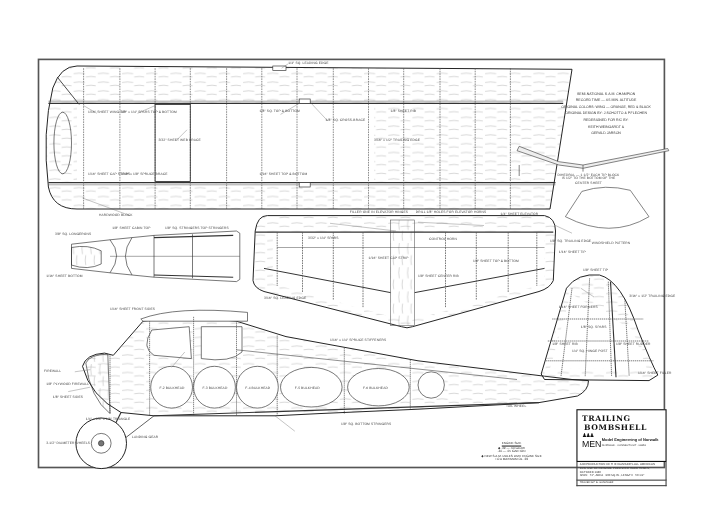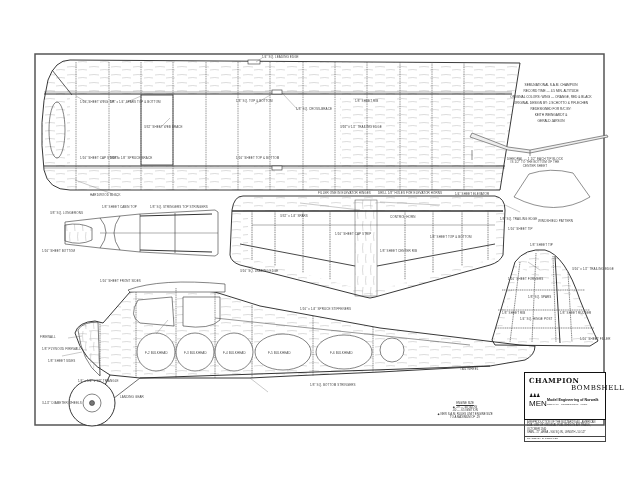--- a/index.html
+++ b/index.html
@@ -3,21 +3,21 @@
 <meta charset="utf-8">
 <style>
   html,body{margin:0;padding:0;background:#ffffff;}
   body{width:640px;height:480px;position:relative;overflow:hidden;font-family:"Liberation Sans",sans-serif;}
   #sheet{position:absolute;left:0;top:0;width:640px;height:480px;}
   .lbl{position:absolute;font-size:3px;line-height:3.4px;color:#444;white-space:pre;letter-spacing:0.1px;}
   .notes{position:absolute;left:496px;top:82px;width:110px;text-align:center;font-size:3.2px;line-height:6px;color:#333;}
   .notes div{white-space:nowrap;}
   .titleblock{position:absolute;left:524px;top:372px;width:82px;height:48px;border:1.5px solid #111;box-sizing:border-box;background:#fff;}
   .tb-title1{position:absolute;left:4px;top:3px;font-family:"DejaVu Serif",serif;font-weight:bold;font-size:7px;letter-spacing:0.5px;color:#111;}
-  .tb-title2{position:absolute;left:6px;top:11px;font-family:"DejaVu Serif",serif;font-weight:normal;font-size:7px;letter-spacing:0.5px;color:#111;margin-left:40px;}
+  .tb-title2{position:absolute;left:6px;top:11px;font-family:"DejaVu Serif",serif;font-weight:bold;font-size:7px;letter-spacing:0.5px;color:#111;}
   .tb-men{position:absolute;left:4px;top:20px;font-weight:normal;font-size:8px;color:#111;}
   .tb-men-icon{position:absolute;left:4px;top:19px;font-size:5px;color:#111;letter-spacing:-1px;}
   .tb-pub{position:absolute;left:22px;top:25px;font-weight:bold;font-size:3.6px;color:#111;white-space:nowrap;}
   .tb-pub-sub{position:absolute;left:22px;top:30px;font-size:2.4px;color:#333;white-space:nowrap;}
   .tb-desc{position:absolute;left:524px;top:420px;width:82px;font-size:2.6px;line-height:3.4px;color:#333;border:1px solid #444;border-top:none;box-sizing:border-box;padding:1px 2px;}
   .tb-drawn{position:absolute;left:524px;top:437px;width:82px;font-size:2.4px;color:#333;border:1px solid #444;border-top:none;box-sizing:border-box;padding:0 2px;height:5px;}
   .engine{position:absolute;left:430px;top:402px;width:70px;text-align:center;font-size:2.8px;line-height:3.6px;color:#333;}
   .engine .h{text-decoration:underline;}
 </style>
 </head>
@@ -258,21 +258,21 @@
 
 <div class="engine">
   <div class="h">ENGINE SIZE</div>
   <div>◆ .29 — .60 GLOW</div>
   <div>.40 — .65 IGNITION</div>
   <div>◆ NEW S.A.M. RULES LIMIT ENGINE SIZE</div>
   <div>TO A MAXIMUM OF .29</div>
 </div>
 
 <div class="titleblock">
-  <div class="tb-title1">CHAMPION</div>
+  <div class="tb-title1">TRAILING</div>
   <div class="tb-title2">BOMBSHELL</div>
   <div class="tb-men-icon">♟♟♟</div>
   <div class="tb-men" style="top:26px;">MEN</div>
   <div class="tb-pub">Model Engineering of Norwalk</div>
   <div class="tb-pub-sub">NORWALK · CONNECTICUT · 06851</div>
 </div>
 <div class="tb-desc">
   <div>A REPRODUCTION OF THE BUZZARD'S ALL-AMERICAN</div>
   <div>1/2A. USE OF ORIGINAL PUBLISHED IN AIR TRAILS,</div>
   <div>OCTOBER 1940</div>

